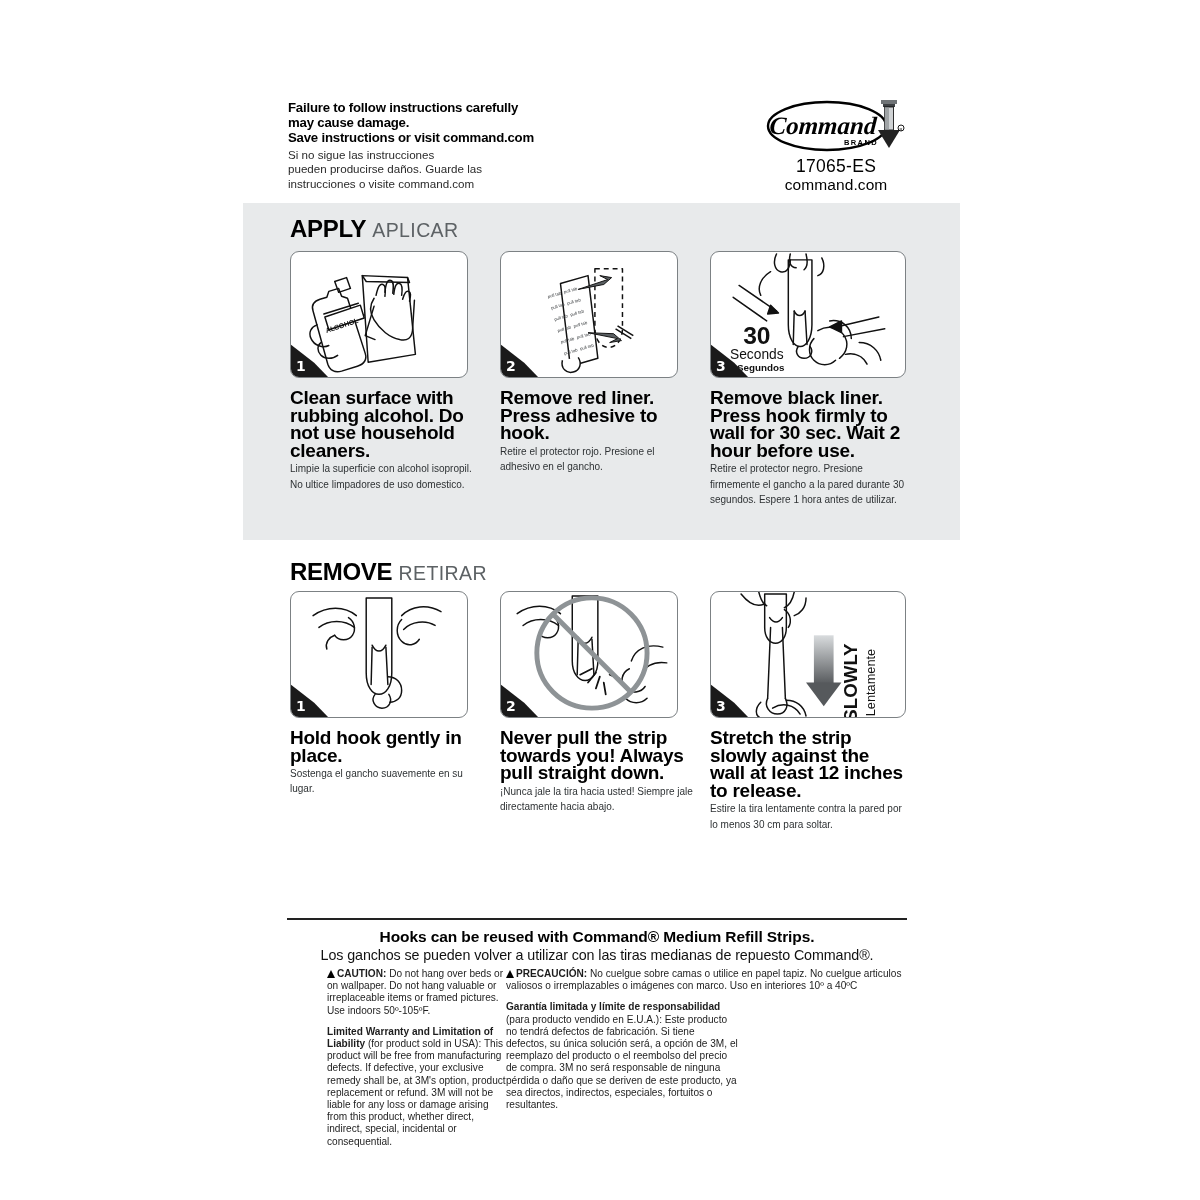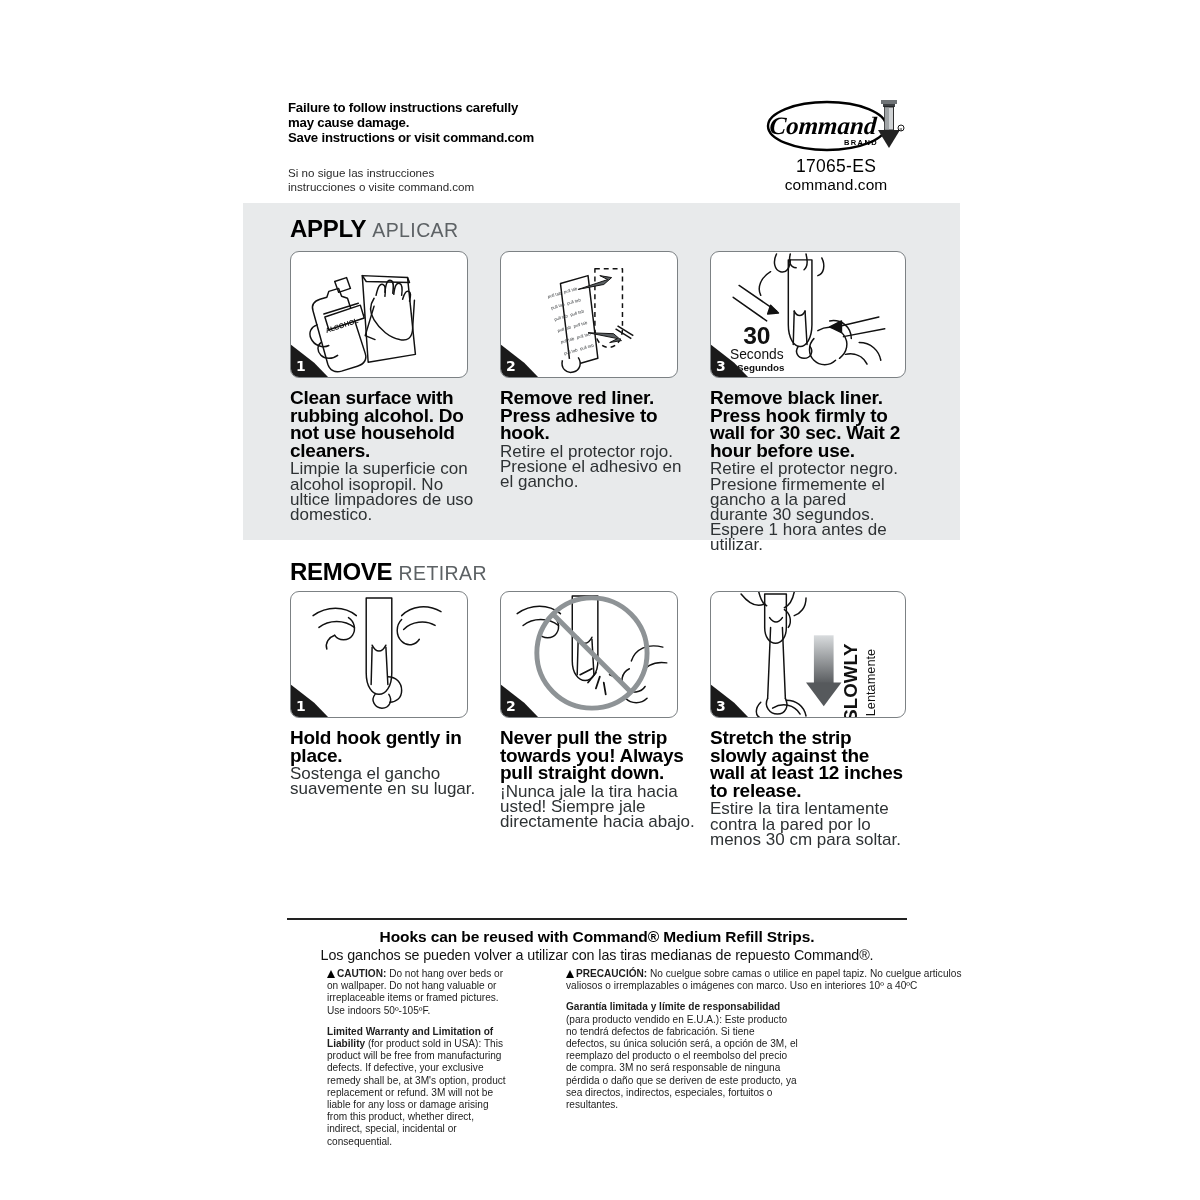--- a/index.html
+++ b/index.html
@@ -10,21 +10,21 @@
     color:#000;
     overflow:hidden;
     position:relative;
   }
   .page{position:absolute;left:0;top:0;width:1200px;height:1068px;text-decoration:underline;}
 
   
   .header{position:absolute;left:288px;top:100px;width:620px;height:100px;}
   .hdr-text{position:absolute;left:0;top:0;width:430px;}
   .hdr-bold{font-weight:bold;font-size:13.2px;line-height:15.2px;letter-spacing:-0.2px;}
-  .hdr-sp{font-size:11.6px;line-height:14.6px;color:#2a2a2a;margin-top:20px;}
+  .hdr-sp{font-size:11.6px;line-height:14.6px;color:#2a2a2a;margin-top:2px;}
 
   .logo-wrap{position:absolute;left:468px;top:-2px;width:160px;text-align:center;}
   .logo-oval{position:relative;width:142px;height:56px;margin:0 auto;}
   .logo-code{font-size:17.5px;letter-spacing:0.3px;margin-top:2px;line-height:20px;}
   .logo-url{font-size:15.5px;letter-spacing:0.1px;line-height:18px;}
 
   
   .band{position:absolute;left:243px;top:203px;width:717px;height:337px;background:#e8eaeb;}
   .sect-title{font-size:24px;font-weight:bold;letter-spacing:-0.3px;}
   .sect-title .sub{font-weight:normal;color:#5d6265;font-size:19.5px;letter-spacing:0.4px;}
@@ -38,49 +38,50 @@
 
   .panel{position:relative;width:178px;height:127px;background:#fff;border:1.6px solid #7c8184;border-radius:9px;box-sizing:border-box;overflow:hidden;}
   .panel.wide{width:196px;}
   .corner{position:absolute;left:0;bottom:0;width:38px;height:33px;}
   .corner .tag{position:absolute;left:-1px;bottom:-1px;width:39px;height:34px;background:#1a1a1a;border-bottom-left-radius:8px;
     clip-path: polygon(0 0, 0 100%, 100% 100%, 62% 55%);}
   .corner .num{position:absolute;left:5px;bottom:3px;color:#fff;font-size:14px;font-weight:bold;font-family:"DejaVu Sans",sans-serif;}
 
   .cap{width:196px;margin-top:11px;}
   .cap-en{font-weight:bold;font-size:19px;line-height:17.6px;letter-spacing:-0.25px;}
-  .cap-es{font-size:17px;line-height:15.2px;color:#2e3234;margin-top:2px;}
+  .cap-es{font-size:10px;line-height:15.2px;color:#2e3234;margin-top:2px;}
 
   
   .rule{position:absolute;left:287px;top:918px;width:620px;height:2px;background:#222;}
   .reuse-en{position:absolute;left:287px;top:928px;width:620px;text-align:center;font-weight:bold;font-size:15.5px;letter-spacing:-0.1px;}
   .reuse-es{position:absolute;left:287px;top:947px;width:620px;text-align:center;font-size:14.3px;color:#111;letter-spacing:-0.1px;}
 
   .legal{position:absolute;top:968px;font-size:10.1px;line-height:12.2px;color:#1d1d1d;margin-left:39px;}
   .legal-en{left:288px;width:180px;}
-  .legal-es{left:527px;width:410px;}
+  .legal-es{left:467px;width:410px;}
   .legal-es .narrow{width:232px;}
   .lbl{font-weight:bold;}
   .warn-tri{display:inline-block;width:0;height:0;border-left:4.6px solid transparent;border-right:4.6px solid transparent;border-bottom:8.4px solid #000;vertical-align:-1px;margin-right:2px;position:relative;}
   .p2{margin-top:9px;}
 </style>
 </head>
 <body>
 
 <div class="page">
 
   <div class="header">
     <div class="hdr-text">
       <div class="hdr-bold">
         <div>Failure to follow instructions carefully</div>
         <div>may cause damage.</div>
         <div>Save instructions or visit command.com</div>
       </div>
       <div class="hdr-sp">
         <div>Si no sigue las instrucciones</div>
+        <div>pueden producirse daños. Guarde las</div>
         <div>instrucciones o visite command.com</div>
       </div>
     </div>
 
     <div class="logo-wrap">
       <div class="logo-oval">
         <svg width="142" height="56" viewBox="0 0 142 56">
           <ellipse cx="62" cy="28" rx="59" ry="24" fill="#ffffff" stroke="#000" stroke-width="2.4"></ellipse>
           <text x="60" y="36" text-anchor="middle" font-family="Liberation Serif, serif" font-style="italic" font-weight="bold" font-size="25" fill="#000" transform="skewX(-4)">Command</text>
           <text x="96" y="47" text-anchor="middle" font-family="Liberation Sans, sans-serif" font-weight="bold" font-size="7.5" letter-spacing="1.4" fill="#000">BRAND</text>

